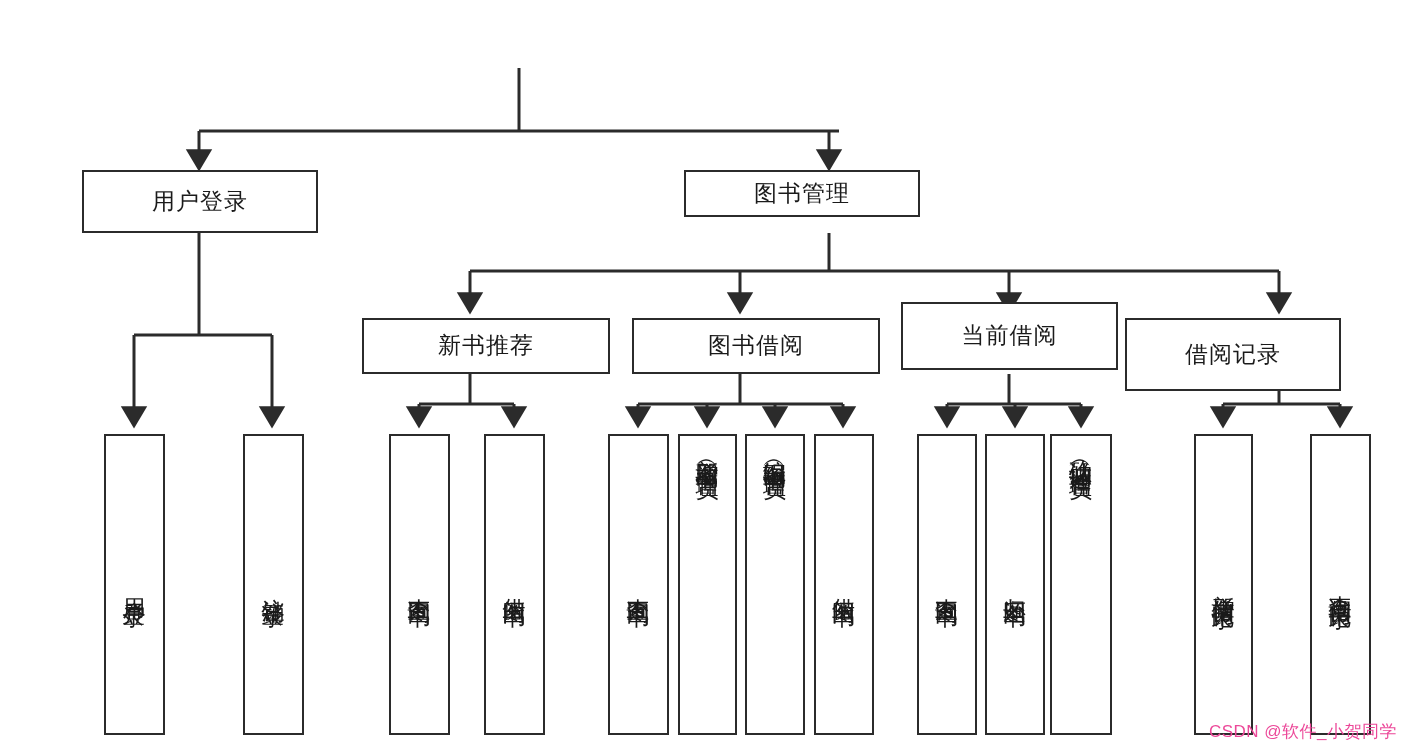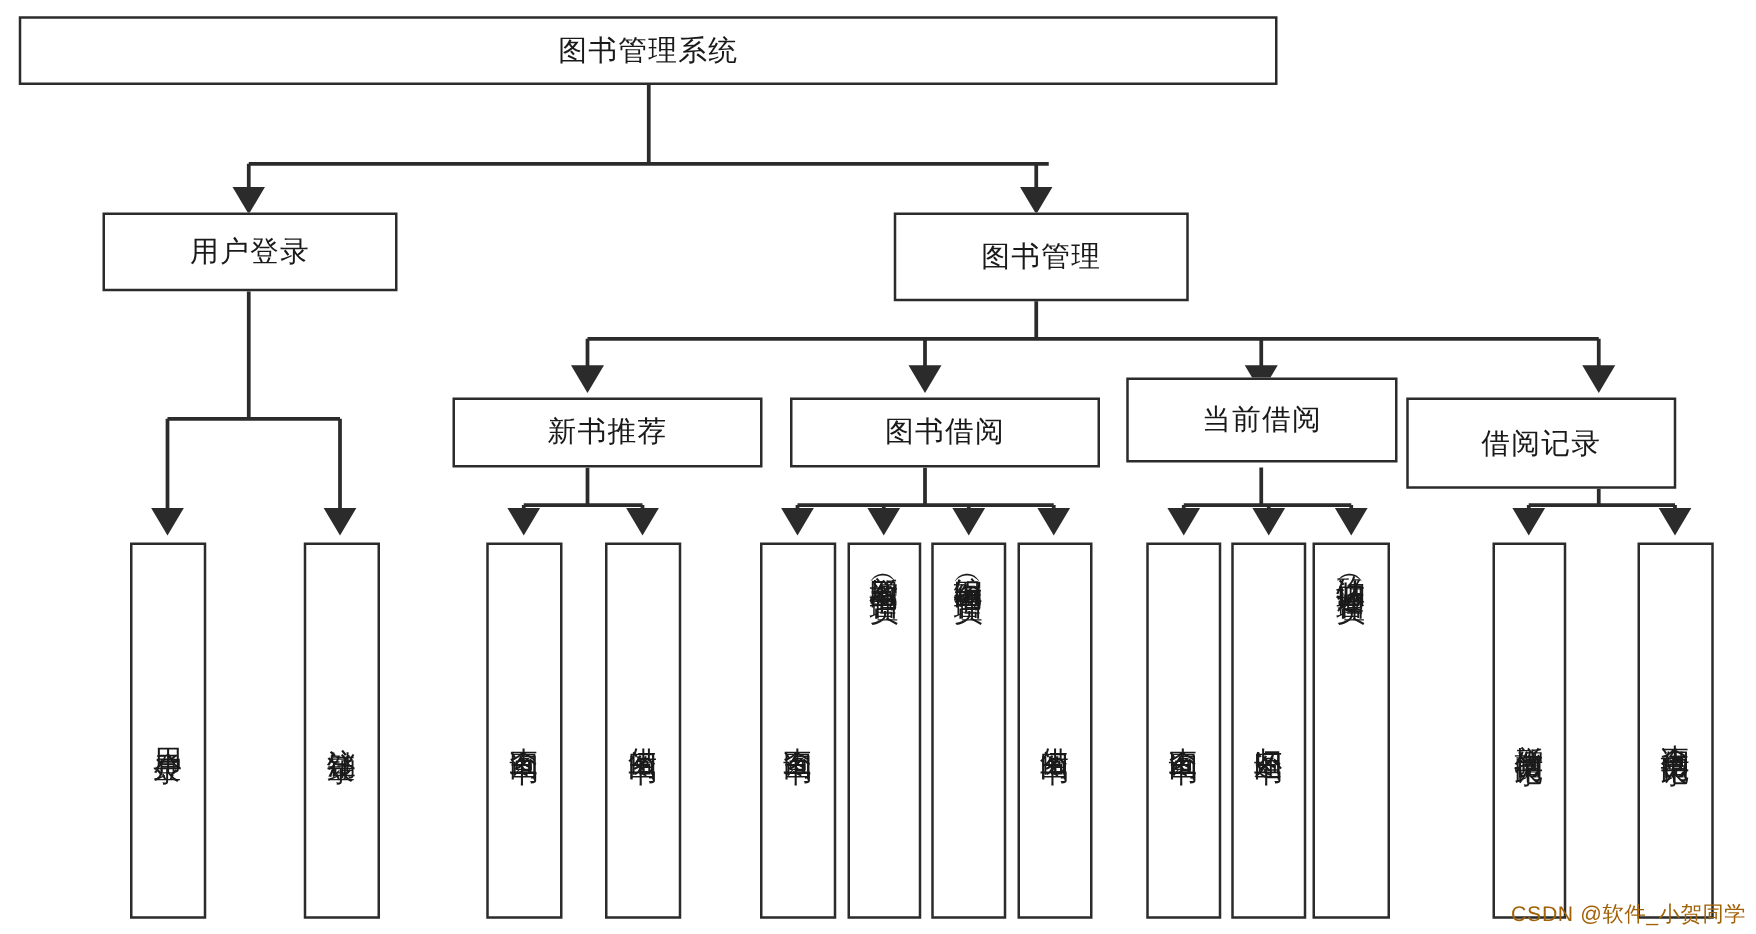--- a/index.html
+++ b/index.html
@@ -52,21 +52,21 @@
   }
   .node.vert.pad-center {
     align-items: center;
     padding-top: 0;
   }
   #watermark {
     position: absolute;
     right: 8px;
     bottom: 4px;
     font-size: 17px;
-    color: #a16207;
+    color: #ec4899;
     white-space: nowrap;
     letter-spacing: 0.5px;
   }
 </style>
 </head>
 <body>
 
 <div id="canvas">
 
   <svg id="edges" viewBox="0 0 1405 747" xmlns="http://www.w3.org/2000/svg">
@@ -112,28 +112,25 @@
       <path d="M1015,404 L1015,417" marker-end="url(#arrow)"></path>
       <path d="M1081,404 L1081,417" marker-end="url(#arrow)"></path>
 
       <path d="M1279,374 L1279,404"></path>
       <path d="M1223,404 L1340,404"></path>
       <path d="M1223,404 L1223,417" marker-end="url(#arrow)"></path>
       <path d="M1340,404 L1340,417" marker-end="url(#arrow)"></path>
     </g>
   </svg>
 
-  <div class="node horiz" style="left:15px; top:13px; width:1007px; height:55px;">
-    <span class="label">图书管理系统</span>
-  </div>
 
   <div class="node horiz" style="left:82px; top:170px; width:236px; height:63px;">
     <span class="label">用户登录</span>
   </div>
-  <div class="node horiz" style="left:715px; top:170px; width:236px; height:71px;">
+  <div class="node horiz" style="left:684px; top:170px; width:236px; height:47px;">
     <span class="label">图书管理</span>
   </div>
 
   <div class="node horiz" style="left:362px; top:318px; width:248px; height:56px;">
     <span class="label">新书推荐</span>
   </div>
   <div class="node horiz" style="left:632px; top:318px; width:248px; height:56px;">
     <span class="label">图书借阅</span>
   </div>
   <div class="node horiz" style="left:901px; top:302px; width:217px; height:68px;">

